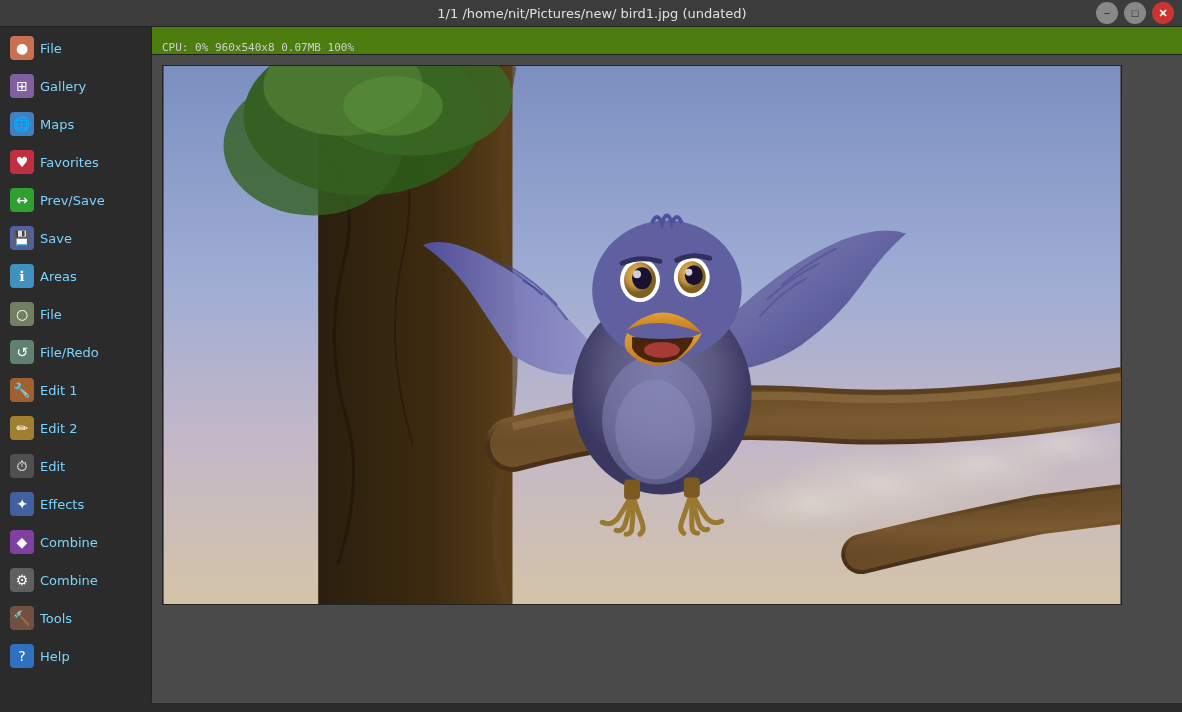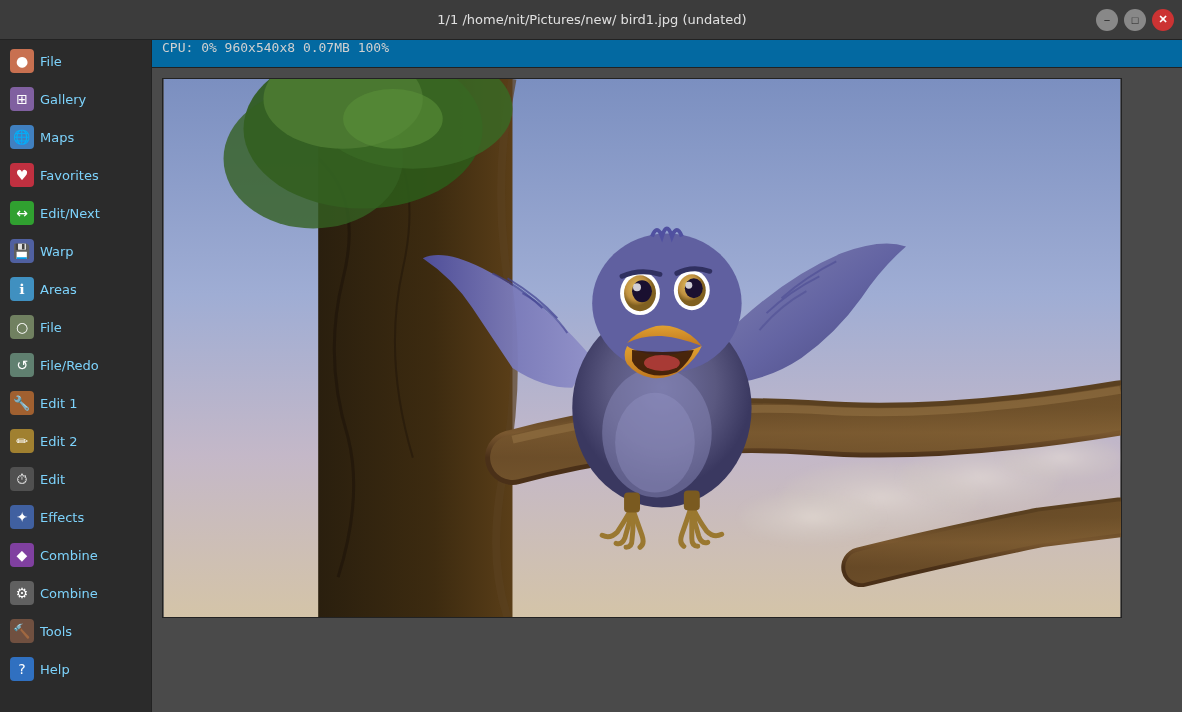--- a/index.html
+++ b/index.html
@@ -9,21 +9,21 @@
       background: #2b2b2b;
       font-family: 'DejaVu Sans', Arial, sans-serif;
       font-size: 13px;
       color: #e0e0e0;
       overflow: hidden;
     }
 
     
     #titlebar {
       width: 100%;
-      height: 40px;
+      height: 27px;
       background: #3c3c3c;
       display: flex;
       align-items: center;
       justify-content: space-between;
       padding: 0 8px;
       border-bottom: 1px solid #222;
     }
     #titlebar-title {
       flex: 1;
       text-align: center;
@@ -96,26 +96,26 @@
       flex: 1;
       display: flex;
       flex-direction: column;
       background: #3a3a3a;
       overflow: hidden;
     }
 
     
     #statusbar {
       height: 28px;
-      background: #0369a1;
+      background: #4d7c0f;
       border-bottom: 1px solid #222;
       display: flex;
-      align-items: flex-start;
+      align-items: flex-end;
       padding: 0 10px;
-      font-size: 13px;
+      font-size: 11px;
       color: #d0d0d0;
       font-family: monospace;
     }
 
     
     #image-area {
       flex: 1;
       display: flex;
       align-items: flex-start;
       justify-content: flex-start;
@@ -169,25 +169,25 @@
       <div class="sidebar-item">
         <div class="sidebar-icon" style="background: rgb(64, 128, 192); border-radius: 4px; font-size: 14px; color: rgb(255, 255, 255);">🌐</div>
         <span class="sidebar-label">Maps</span>
       </div>
       <div class="sidebar-item">
         <div class="sidebar-icon" style="background: rgb(192, 48, 64); border-radius: 4px; font-size: 14px; color: rgb(255, 255, 255);">♥</div>
         <span class="sidebar-label">Favorites</span>
       </div>
       <div class="sidebar-item">
         <div class="sidebar-icon" style="background: rgb(48, 160, 48); border-radius: 4px; font-size: 14px; color: rgb(255, 255, 255);">↔</div>
-        <span class="sidebar-label">Edit/Next</span>
+        <span class="sidebar-label">Prev/Save</span>
       </div>
       <div class="sidebar-item">
         <div class="sidebar-icon" style="background: rgb(80, 96, 160); border-radius: 4px; font-size: 14px; color: rgb(255, 255, 255);">💾</div>
-        <span class="sidebar-label">Warp</span>
+        <span class="sidebar-label">Save</span>
       </div>
       <div class="sidebar-item">
         <div class="sidebar-icon" style="background: rgb(64, 144, 192); border-radius: 4px; font-size: 14px; color: rgb(255, 255, 255);">ℹ</div>
         <span class="sidebar-label">Areas</span>
       </div>
       <div class="sidebar-item">
         <div class="sidebar-icon" style="background: rgb(112, 128, 96); border-radius: 4px; font-size: 14px; color: rgb(255, 255, 255);">○</div>
         <span class="sidebar-label">File</span>
       </div>
       <div class="sidebar-item">

